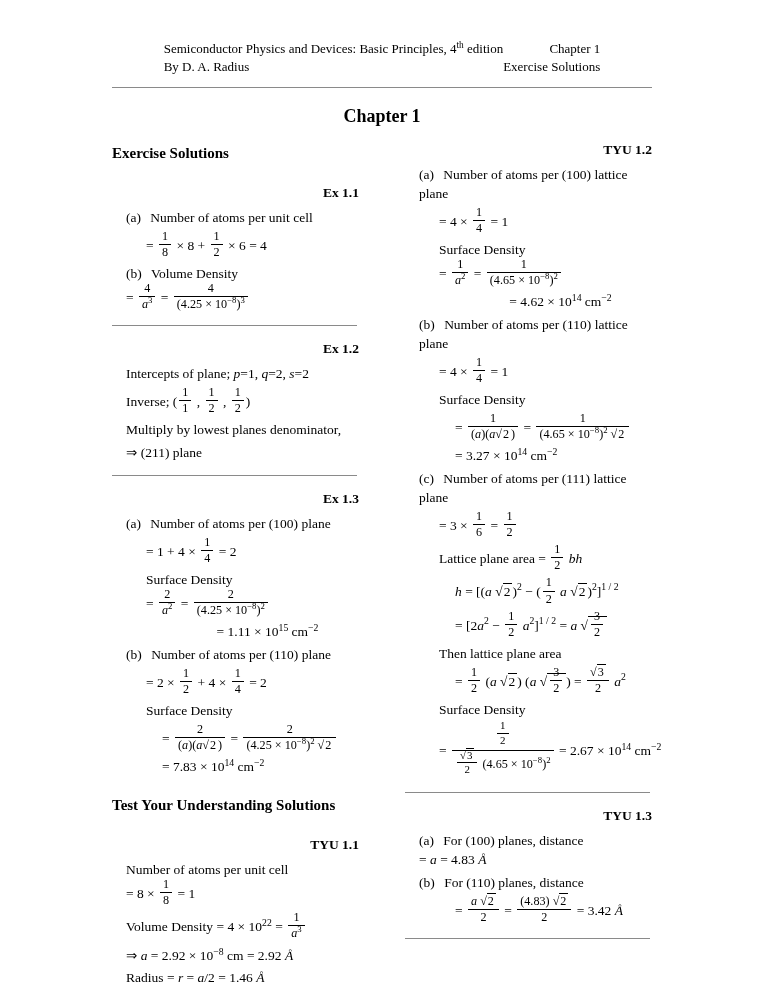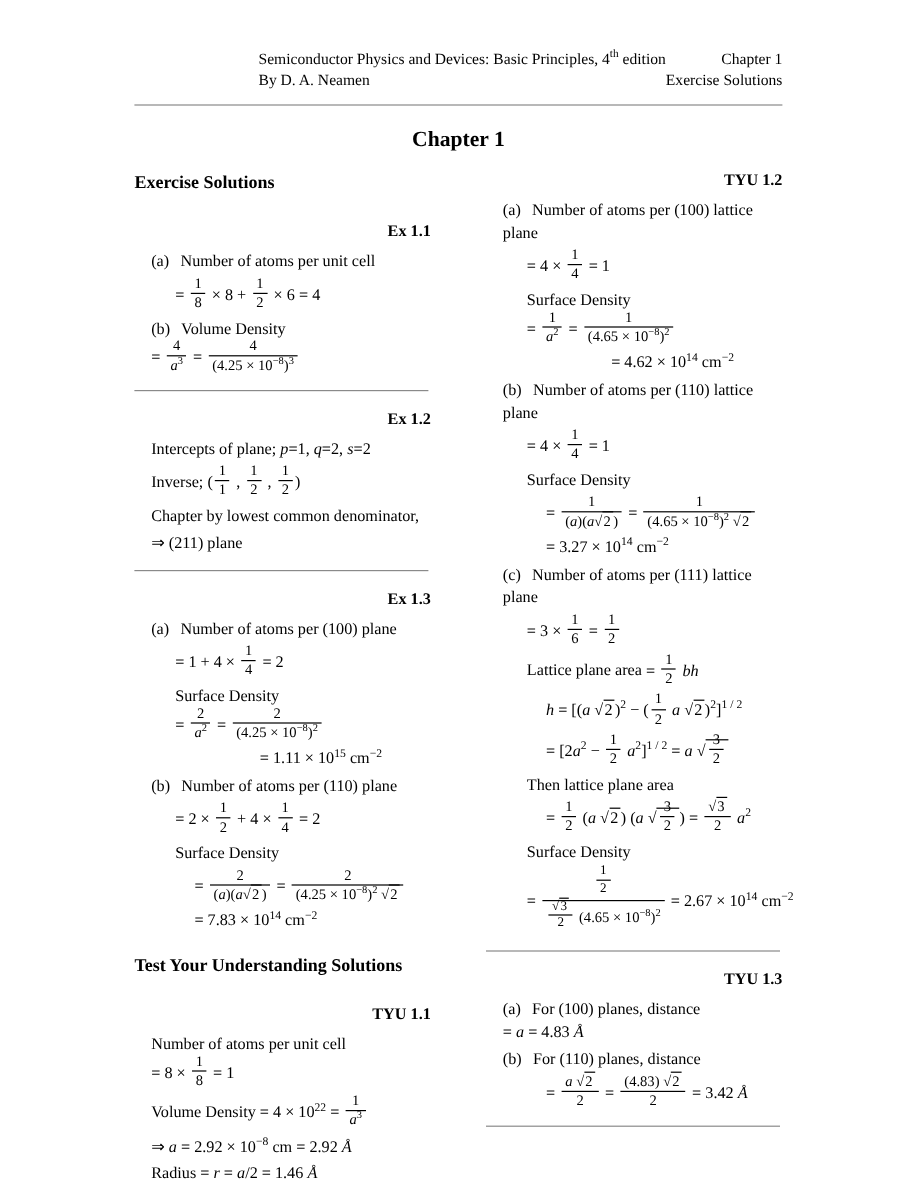--- a/index.html
+++ b/index.html
@@ -4,21 +4,21 @@
 <style>
   * { margin:0; padding:0; box-sizing:border-box; }
   html,body { background:#ffffff; }
   body { width:768px; height:994px; overflow:hidden; }
   .page {
     width:768px; height:994px; background:#ffffff; color:#000;
     font-family:"Liberation Serif", serif;
     padding:40px 116px 20px 112px;
     overflow:hidden;
   }
-  .doc-header { display:flex; justify-content:flex-end; font-size:13px; line-height:1.35; }
+  .doc-header { display:flex; justify-content:center; font-size:13px; line-height:1.35; }
   .hdr-right { text-align:right; }
   .hrule { border-top:1px solid #8a8a8a; height:0; }
   .hrule.full { margin-top:12px; }
   .chapter-title { text-align:center; font-size:18px; font-weight:bold; margin:18px 0 14px; }
   .columns { display:flex; gap:46px; margin-top:8px; }
   .col { flex:1; min-width:0; font-size:13.5px; line-height:1.4; }
   .sec-heading { font-size:15px; font-weight:bold; margin:2px 0 20px; }
   .sec-heading.mid { margin-top:18px; }
   .prob { margin-bottom:12px; }
   .prob-label { font-weight:bold; margin-bottom:6px; font-size:13.5px;text-align:right; }
@@ -43,21 +43,21 @@
   .sqrt > .rad { border-top:1px solid #000; padding:0 2px 0 1px; }
 </style>
 </head>
 <body>
 
 <div class="page">
 
   <header class="doc-header">
     <div class="hdr-left">
       <div>Semiconductor Physics and Devices: Basic Principles, 4<sup>th</sup> edition</div>
-      <div>By D. A. Neamen</div>
+      <div>By D. A. Radius</div>
     </div>
     <div class="hdr-right">
       <div>Chapter 1</div>
       <div>Exercise Solutions</div>
     </div>
   </header>
 
   <div class="hrule full"></div>
 
   <h1 class="chapter-title">Chapter 1</h1>
@@ -84,21 +84,21 @@
 
       <div class="hrule col-rule"></div>
 
       <div class="prob">
         <div class="prob-label">Ex 1.2</div>
         <div class="line ind1 math">Intercepts of plane; <em>p</em>=1, <em>q</em>=2, <em>s</em>=2</div>
         <div class="line ind1">
           <span>Inverse;</span>
           <span class="math">(<span class="frac"><span class="num">1</span><span class="den">1</span></span> , <span class="frac"><span class="num">1</span><span class="den">2</span></span> , <span class="frac"><span class="num">1</span><span class="den">2</span></span>)</span>
         </div>
-        <div class="line ind1">Chapter by lowest common denominator,</div>
+        <div class="line ind1">Multiply by lowest planes denominator,</div>
         <div class="line ind1 math">⇒ (211) plane</div>
       </div>
 
       <div class="hrule col-rule"></div>
 
       <div class="prob">
         <div class="prob-label">Ex 1.3</div>
         <div class="line ind1">
           <span class="marker">(a)</span>
           <span>Number of atoms per (100) plane</span>

